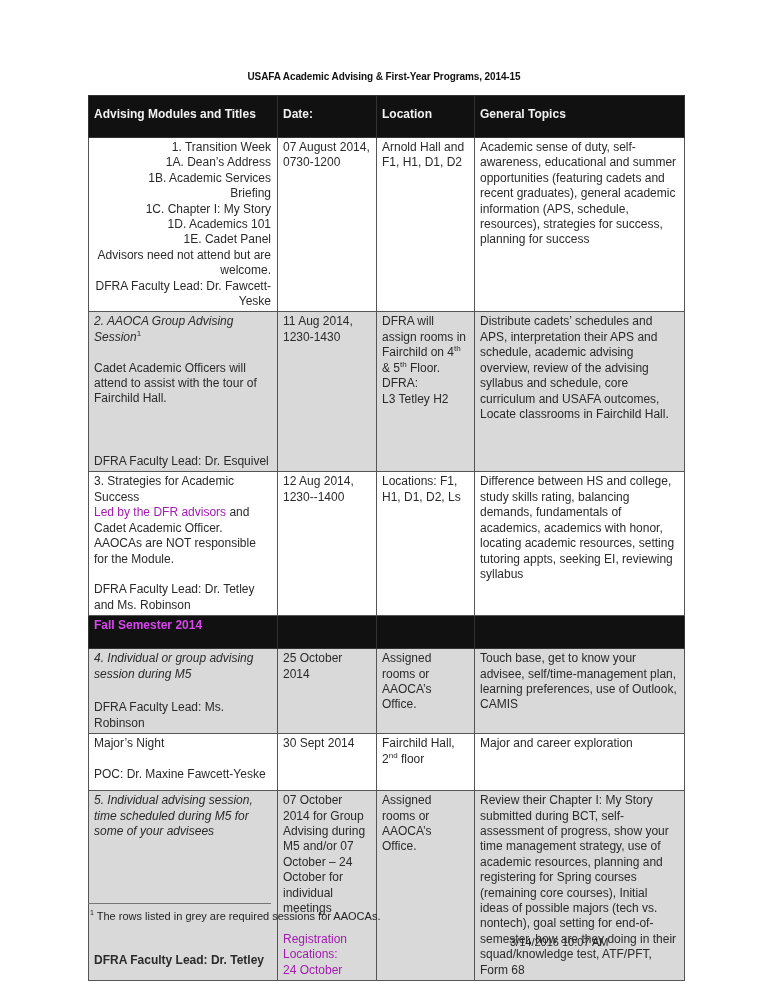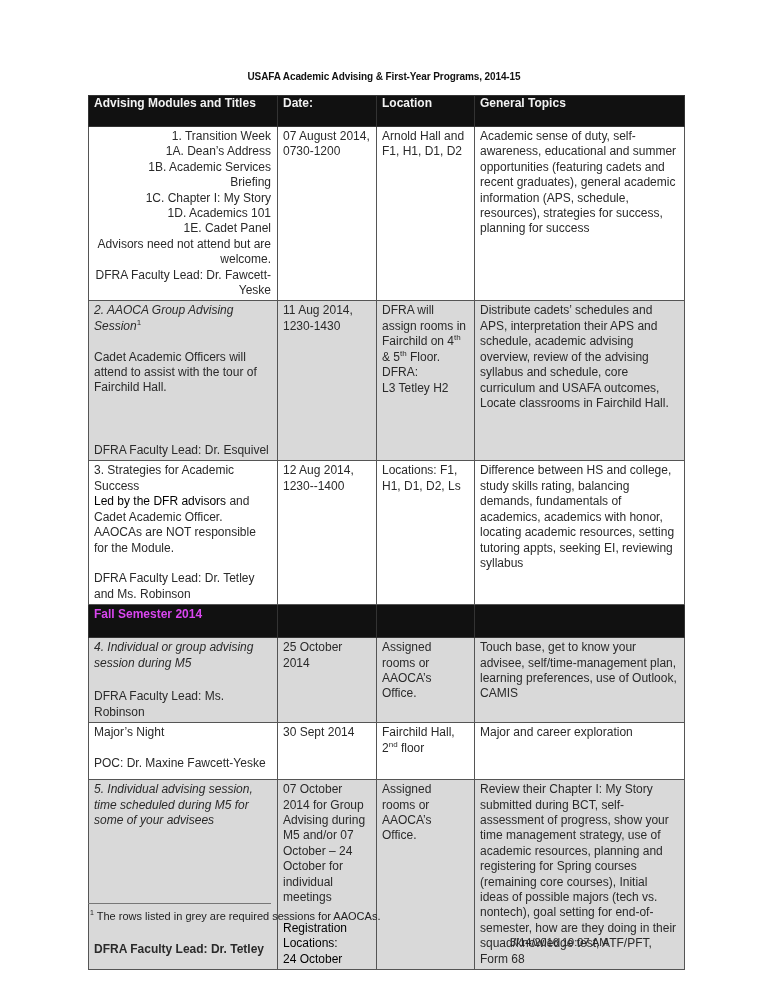--- a/index.html
+++ b/index.html
@@ -9,26 +9,26 @@
            font-weight: bold; font-size: 10px; color: #111; letter-spacing: -0.1px; }
   table.grid { position: absolute; top: 95px; left: 88px; width: 596px;
                border-collapse: collapse; table-layout: fixed; font-size: 12px; line-height: 15.4px; }
   table.grid col.c1 { width: 189px; }
   table.grid col.c2 { width: 99px; }
   table.grid col.c3 { width: 98px; }
   table.grid col.c4 { width: 210px; }
   table.grid td, table.grid th { border: 1px solid #555; vertical-align: top;
        padding: 2px 6px 2px 5px; text-align: left; color: #2a2a2a; }
   table.grid th { background: #111; color: #f2f2f2; font-weight: bold; height: 28px;
-       border-color: #333; padding-top: 0; }
+       border-color: #333; padding-top: 11px; }
   tr.black td { background: #111; color: #d946ef; font-weight: bold; height: 28px; border-color: #333; }
   tr.grey td { background: #d9d9d9; }
   .ind { padding-left: 18px; display: block; }
   .it { font-style: italic; }
-  .red { color: #000000; }
+  .red { color: #a21caf; }
   .gap { display: block; height: 15.4px; }
   sup { font-size: 8px; line-height: 0; }
   .fnrule { position: absolute; top: 903px; left: 88px; width: 183px; height: 1px; background: #777; }
   .footnote { position: absolute; top: 910px; left: 90px; font-size: 11px; color: #222; }
   .footnote sup { font-size: 7px; }
   .stamp { position: absolute; top: 936px; left: 510px; width: 182px; 
            font-size: 11px; color: #222; }
 </style>
 </head>
 <body>

